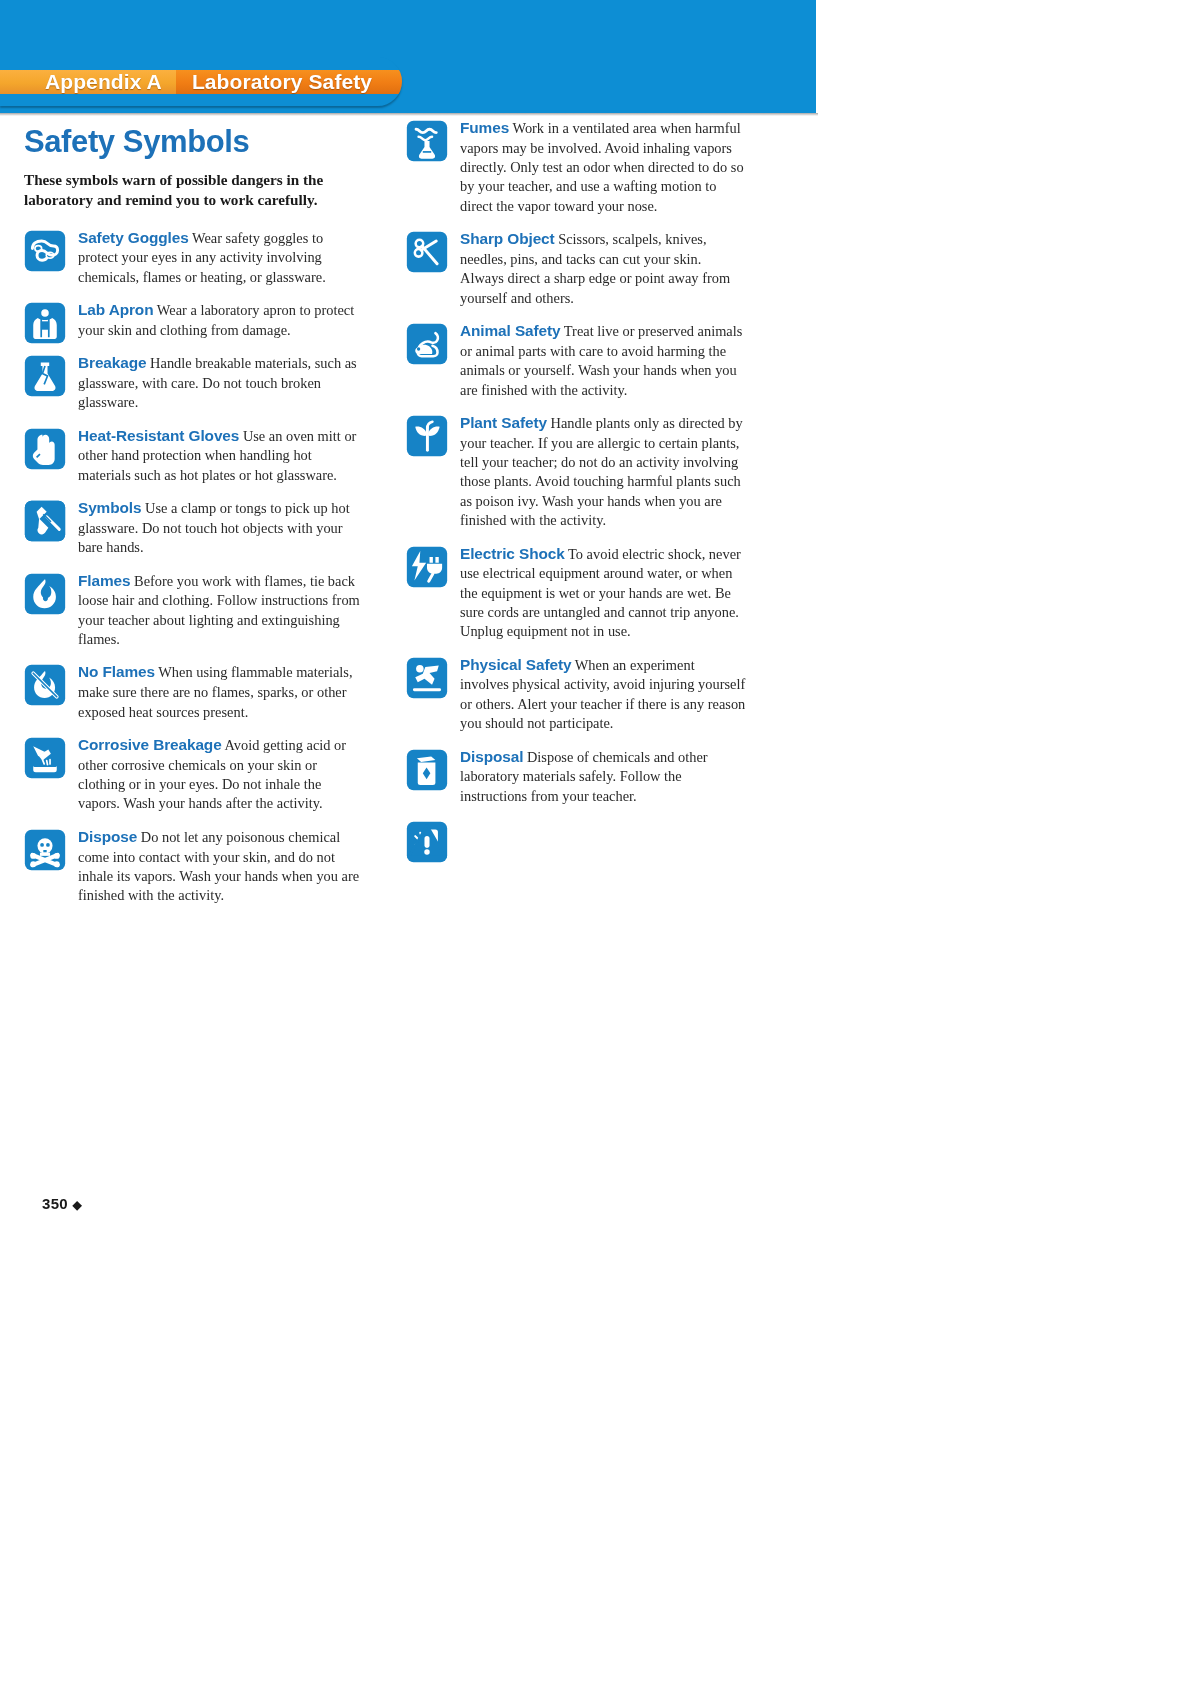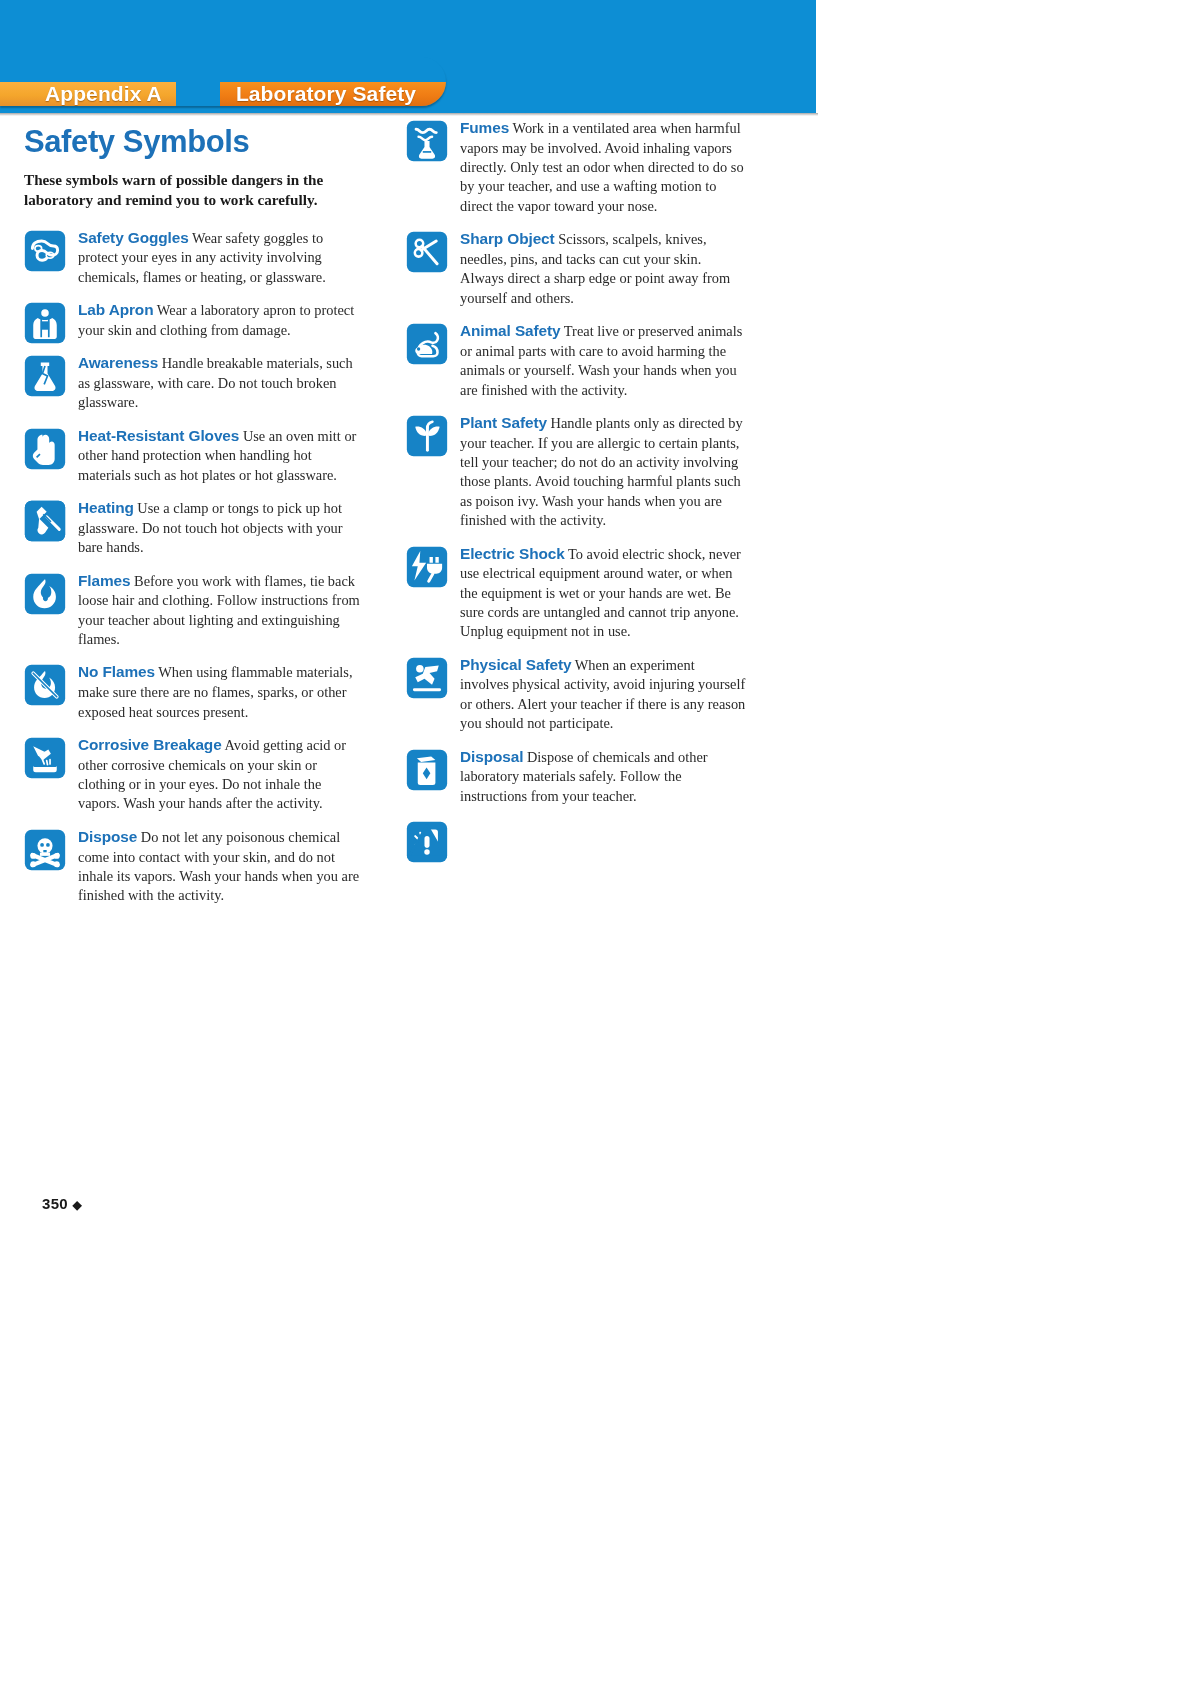--- a/index.html
+++ b/index.html
@@ -40,38 +40,36 @@
     background: linear-gradient(to bottom, rgba(60,60,60,.45), rgba(255,255,255,0));
   }
 
   
   .tab {
     position: absolute;
     left: 0;
     top: 57px;
     height: 49px;
     display: flex;
-    align-items: flex-end;
+    align-items: center;
     border-radius: 0 26px 26px 0;
     overflow: hidden;
     box-shadow: 0 2px 2px rgba(0,0,0,.28);
-    gap: 20px;
   }
   .tab-seg-a {
     background: linear-gradient(to bottom, #fbb03f 0%, #f4a62c 55%, #e8912a 100%);
     display: flex;
     align-items: center;
     padding: 0 14px 0 45px;
   }
   .tab-seg-b {
     background: linear-gradient(to bottom, #f7901e 0%, #f07d14 55%, #e06f10 100%);
     display: flex;
     align-items: center;
     padding: 0 30px 0 16px;
-    margin-left: 24px;
   }
   .tab-label {
     font-family: "Liberation Sans", sans-serif;
     font-weight: bold;
     font-size: 21px;
     color: #ffffff;
     letter-spacing: .1px;
     text-shadow: 0 1px 1px rgba(120,60,0,.55);
     white-space: nowrap;
   }
@@ -200,21 +198,21 @@
             <div class="entry-text"><span class="entry-term">Lab Apron</span><span> Wear a laboratory apron to protect your skin and clothing from damage.</span></div>
           </div>
           <div class="entry">
             <span class="icon-box">
               <svg viewBox="0 0 100 100" xmlns="http://www.w3.org/2000/svg">
                 <rect x="2" y="2" width="96" height="96" rx="16" ry="16" fill="#1683c6"></rect>
                 <path d="M40 18h20v8h-4v18l18 30c3 6-1 12-7 12H33c-6 0-10-6-7-12l18-30V26h-4z" fill="#ffffff"></path>
                 <path d="M50 26 L44 44 L56 50 L48 70" fill="none" stroke="#1683c6" stroke-width="4"></path>
               </svg>
             </span>
-            <div class="entry-text"><span class="entry-term">Awareness</span><span> Handle breakable materials, such as glassware, with care. Do not touch broken glassware.</span></div>
+            <div class="entry-text"><span class="entry-term">Breakage</span><span> Handle breakable materials, such as glassware, with care. Do not touch broken glassware.</span></div>
           </div>
           <div class="entry">
             <span class="icon-box">
               <svg viewBox="0 0 100 100" xmlns="http://www.w3.org/2000/svg">
                 <rect x="2" y="2" width="96" height="96" rx="16" ry="16" fill="#1683c6"></rect>
                 <path d="M44 16c-8 0-12 6-12 13v22l-8 8c-4 4-4 11 0 15l10 10c3 3 7 4 11 4h14c8 0 14-6 14-14V40c0-5-3-8-7-8-3 0-5 2-6 4V26c0-6-4-10-9-10-4 0-7 2-7 6V16z" fill="#ffffff"></path>
                 <path d="M38 62 L30 70" stroke="#1683c6" stroke-width="4"></path>
               </svg>
             </span>
             <div class="entry-text"><span class="entry-term">Heat-Resistant Gloves</span><span> Use an oven mitt or other hand protection when handling hot materials such as hot plates or hot glassware.</span></div>
@@ -230,21 +228,21 @@
           <div class="entry">
             <span class="icon-box">
               <svg viewBox="0 0 100 100" xmlns="http://www.w3.org/2000/svg">
                 <rect x="2" y="2" width="96" height="96" rx="16" ry="16" fill="#1683c6"></rect>
                 <path d="M30 28 L42 16 L54 28 L36 46 z" fill="#ffffff"></path>
                 <path d="M36 44 L58 66 l-8 12 a10 10 0 0 1 -16 -12 z" fill="#ffffff"></path>
                 <path d="M54 40 L84 70" stroke="#ffffff" stroke-width="7" stroke-linecap="round"></path>
                 <path d="M46 34 L64 52" stroke="#1683c6" stroke-width="4"></path>
               </svg>
             </span>
-            <div class="entry-text"><span class="entry-term">Heating</span><span> Use a clamp or tongs to pick up hot glassware. Do not touch hot objects with your bare hands.</span></div>
+            <div class="entry-text"><span class="entry-term">Symbols</span><span> Use a clamp or tongs to pick up hot glassware. Do not touch hot objects with your bare hands.</span></div>
           </div>
           <div class="entry">
             <span class="icon-box">
               <svg viewBox="0 0 100 100" xmlns="http://www.w3.org/2000/svg">
                 <rect x="2" y="2" width="96" height="96" rx="16" ry="16" fill="#1683c6"></rect>
                 <path d="M50 14c6 14-10 18-10 32 0 8 5 14 12 14 8 0 13-6 13-15 0-6-2-10-5-14 10 6 16 15 16 26 0 15-12 27-27 27S22 72 22 57c0-16 12-24 18-32 5-6 8-8 10-11z" fill="#ffffff"></path>
                 <path d="M50 44c3 6-5 9-5 16 0 4 3 7 6 7 4 0 6-3 6-7 0-5-4-10-7-16z" fill="#1683c6"></path>
               </svg>
             </span>
             <div class="entry-text"><span class="entry-term">Flames</span><span> Before you work with flames, tie back loose hair and clothing. Follow instructions from your teacher about lighting and extinguishing flames.</span></div>

